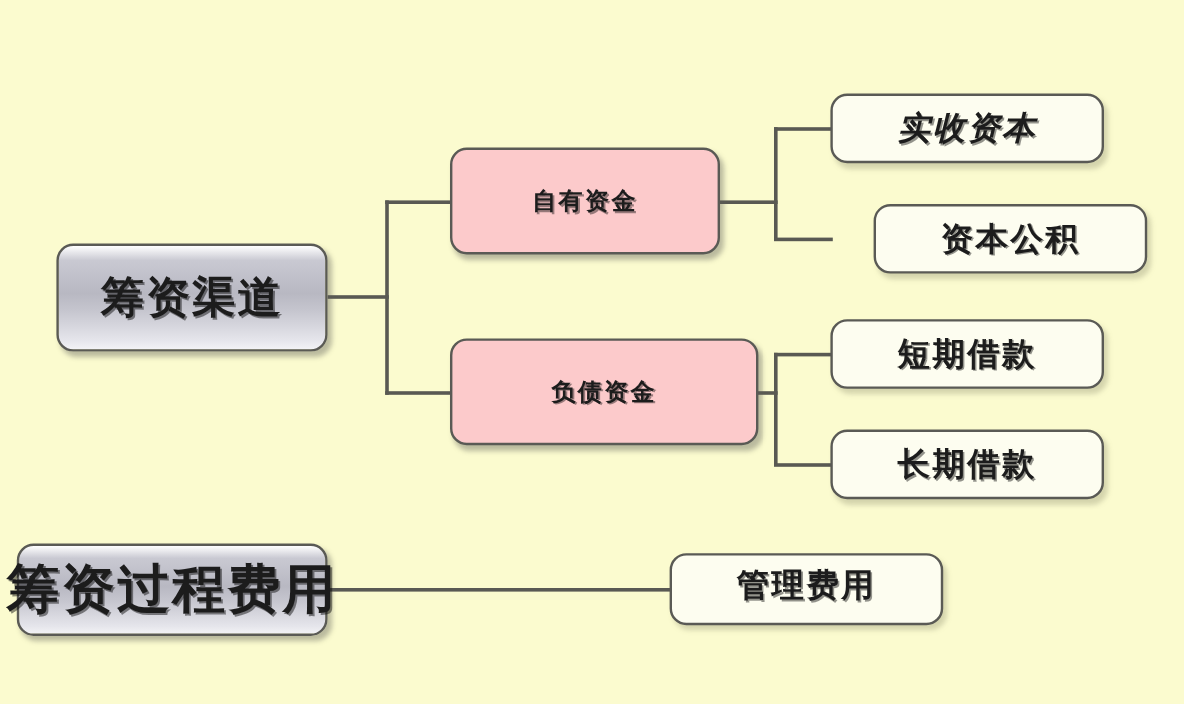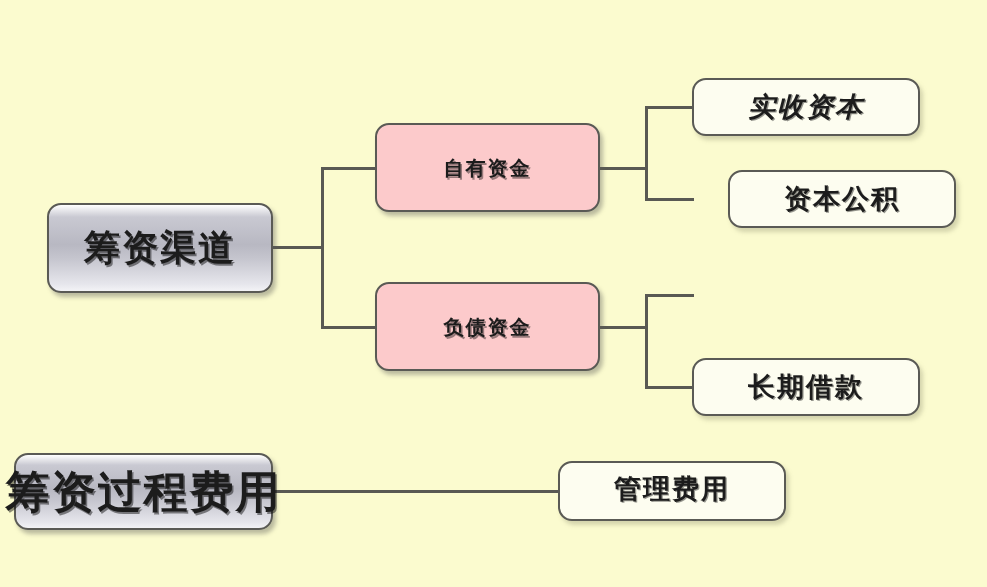--- a/index.html
+++ b/index.html
@@ -108,32 +108,35 @@
   <div class="line h" style="left:273px; top:490px; width:287px;"></div>
 
   <div class="node root fs-root" style="left:47px; top:203px; width:226px; height:90px;">
     <span class="cap">筹资渠道</span>
   </div>
 
   <div class="node mid fs-mid" style="left:375px; top:123px; width:225px; height:89px;">
     <span class="cap">自有资金</span>
   </div>
 
-  <div class="node mid fs-mid" style="left:375px; top:282px; width:225px; height:89px;">
+  <div class="node mid fs-mid" style="left:375px; top:282px; width:257px; height:89px;">
     <span class="cap">负债资金</span>
   </div>
 
   <div class="node leaf fs-leaf" style="left:692px; top:78px; width:228px; height:58px;font-style:italic;">
     <span class="cap">实收资本</span>
   </div>
 
   <div class="node leaf fs-leaf" style="left:728px; top:170px; width:228px; height:58px;">
     <span class="cap">资本公积</span>
   </div>
 
+  <div class="node leaf fs-leaf" style="left:692px; top:266px; width:228px; height:58px;">
+    <span class="cap">短期借款</span>
+  </div>
 
   <div class="node leaf fs-leaf" style="left:692px; top:358px; width:228px; height:58px;text-align:right;">
     <span class="cap">长期借款</span>
   </div>
 
   <div class="node root fs-root-w" style="left:14px; top:453px; width:259px; height:77px;">
     <span class="cap">筹资过程费用</span>
   </div>
 
   <div class="node leaf fs-leaf" style="left:558px; top:461px; width:228px; height:60px;font-family:Liberation Mono, monospace;">

